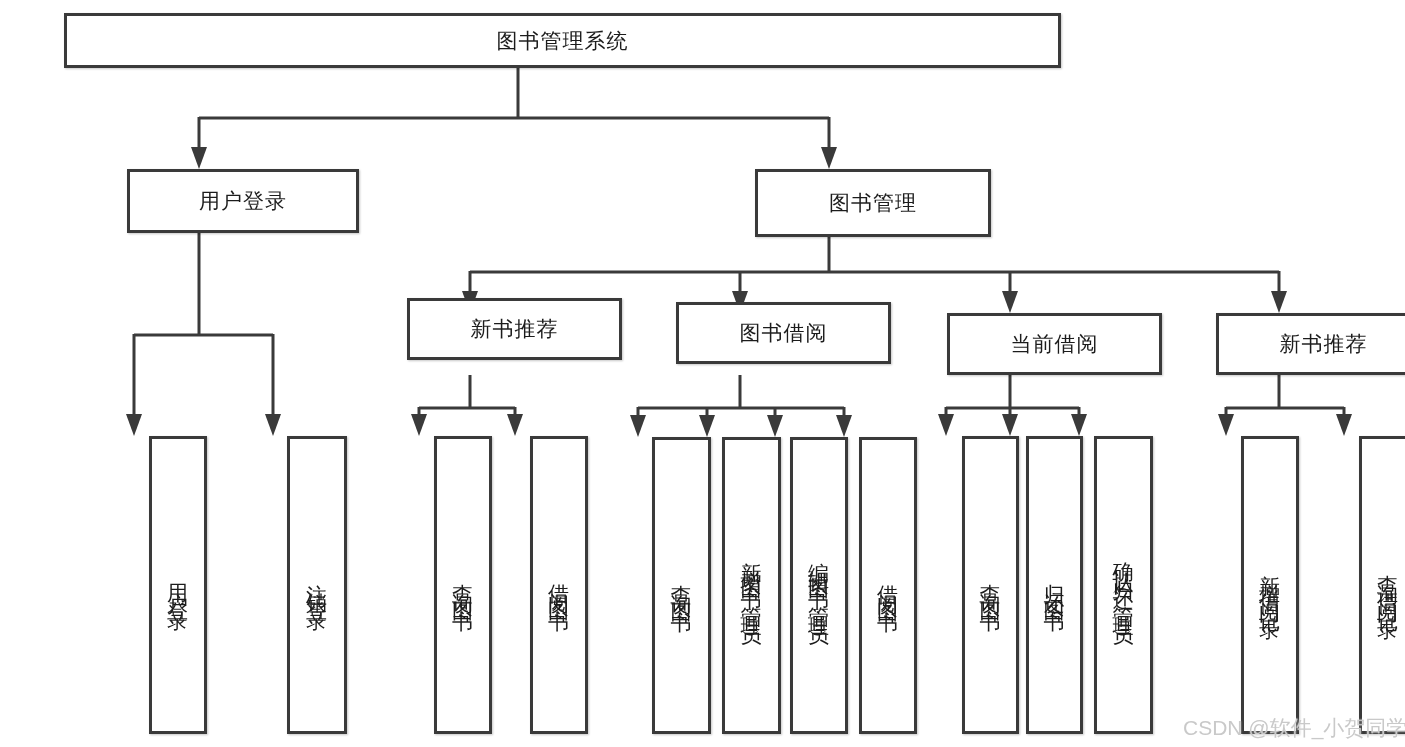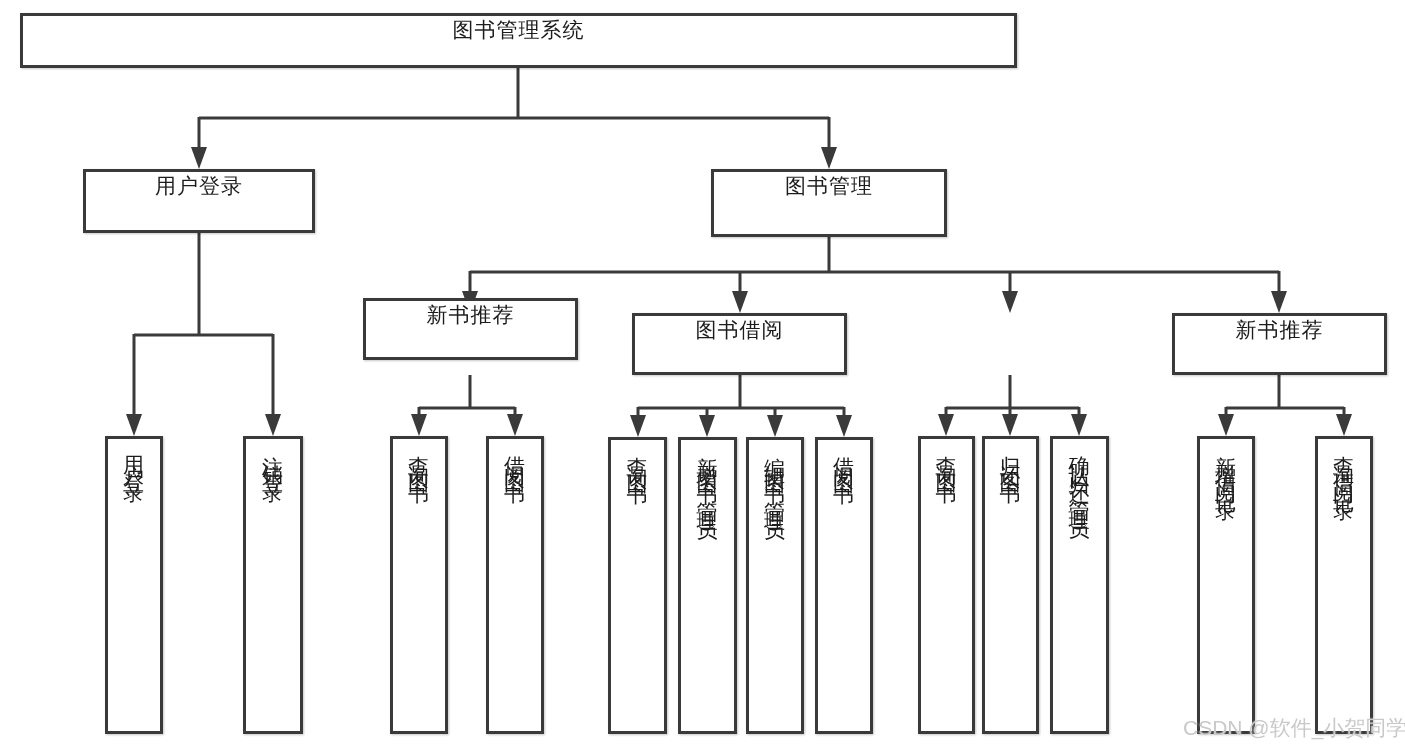--- a/index.html
+++ b/index.html
@@ -21,24 +21,25 @@
     pointer-events: none;
     z-index: 1;
   }
   .box {
     position: absolute;
     box-sizing: border-box;
     background: #ffffff;
     border: 3px solid #3a3a3a;
     box-shadow: 1px 1px 2px rgba(0,0,0,0.22);
     display: flex;
-    align-items: flex-start;
+    align-items: center;
     justify-content: center;
     color: #1c1c1c;
     z-index: 2;
+    margin-left: 44px;
   }
   .box.h span {
     font-size: 21px;
     letter-spacing: 1px;
     white-space: nowrap;
   }
   .box.v .vtext {
     writing-mode: vertical-rl;
     text-orientation: mixed;
     font-size: 21px;
@@ -101,22 +102,25 @@
   <div class="box h" style="left:83px;top:169px;width:232px;height:64px">
     <span>用户登录</span>
   </div>
   <div class="box h" style="left:711px;top:169px;width:236px;height:68px">
     <span>图书管理</span>
   </div>
 
   <div class="box h" style="left:363px;top:298px;width:215px;height:62px">
     <span>新书推荐</span>
   </div>
-  <div class="box h" style="left:632px;top:313px;width:215px;height:62px">
+  <div class="box h" style="left:632px;top:302px;width:215px;height:62px">
     <span>图书借阅</span>
+  </div>
+  <div class="box h" style="left:903px;top:313px;width:215px;height:62px">
+    <span>当前借阅</span>
   </div>
   <div class="box h" style="left:1172px;top:313px;width:215px;height:62px">
     <span>新书推荐</span>
   </div>
 
   <div class="box v" style="left:105px;top:436px;width:58px;height:298px">
     <span class="vtext">用户登录</span>
   </div>
   <div class="box v" style="left:243px;top:436px;width:60px;height:298px">
     <span class="vtext">注销登录</span>

